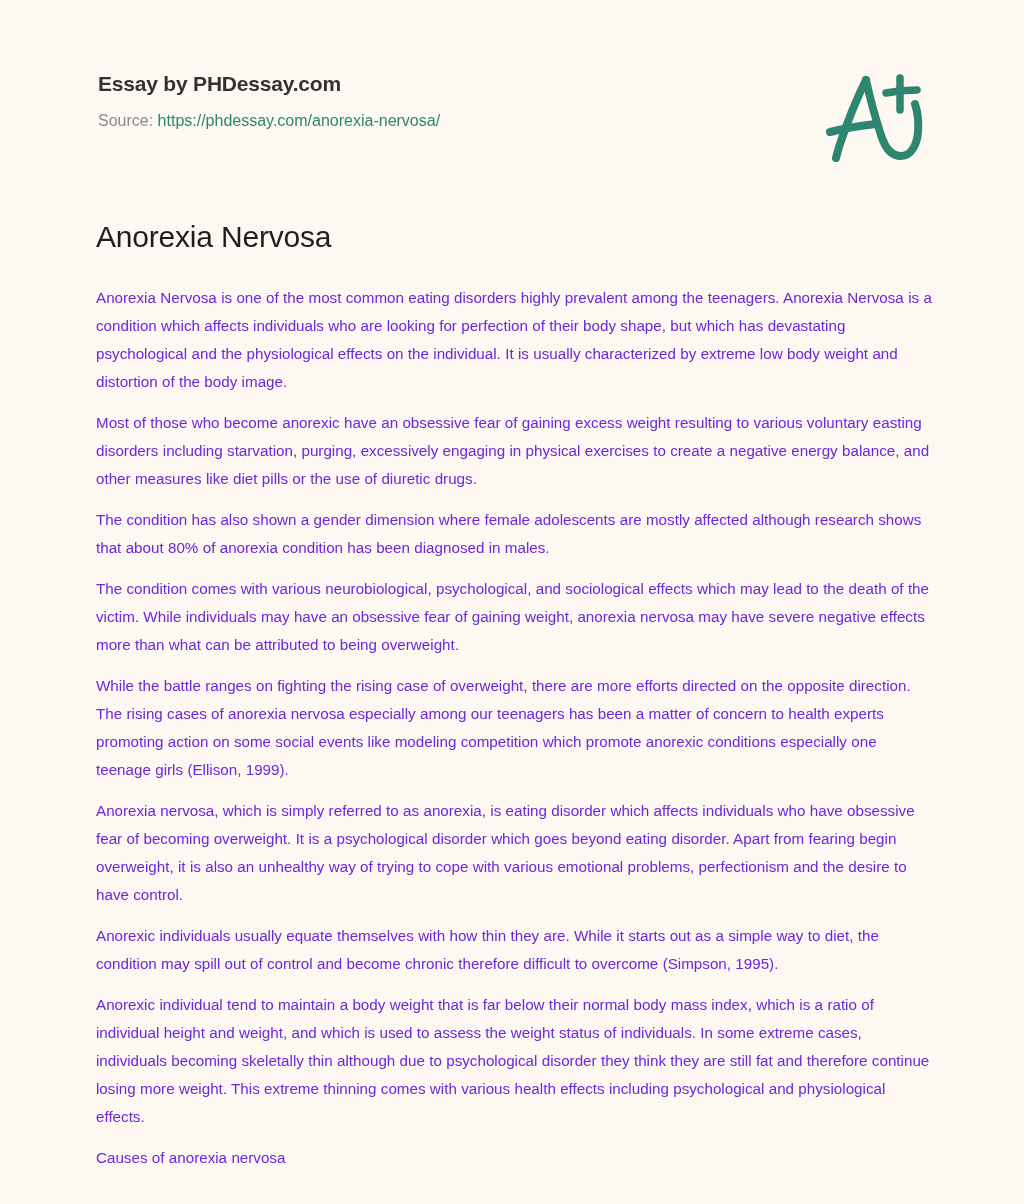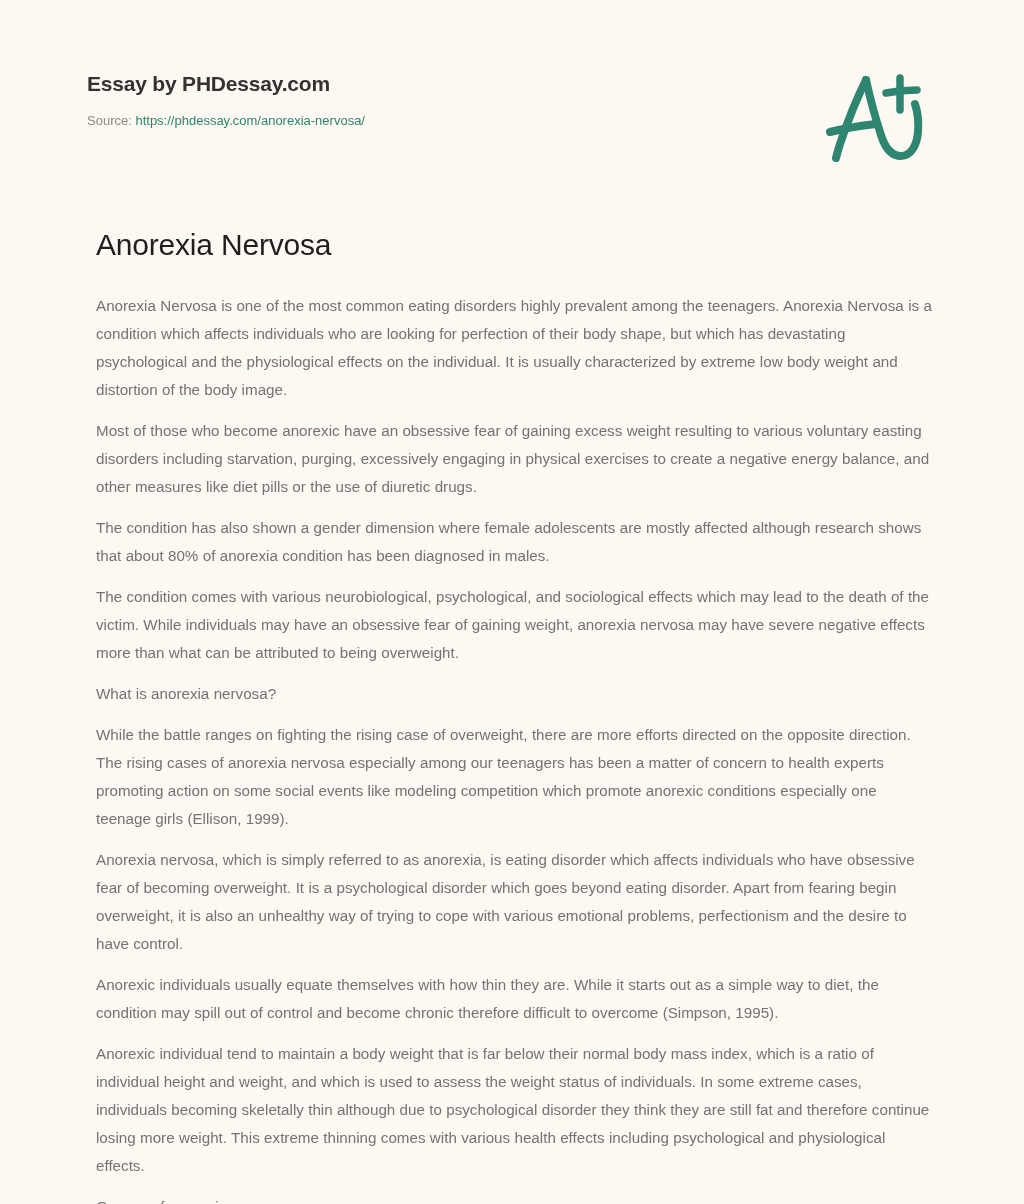--- a/index.html
+++ b/index.html
@@ -28,36 +28,36 @@
   .header {
     position: absolute;
     left: 0;
     top: 0;
     width: 1024px;
     height: 200px;
   }
 
   .brand-block {
     position: absolute;
-    left: 87px;
+    left: 98px;
     top: 70px;
   }
 
   .brand-title {
     font-size: 21px;
     font-weight: bold;
     color: #343231;
     letter-spacing: -0.2px;
     line-height: 28px;
     white-space: nowrap;
   }
 
   .source-line {
     margin-top: 13px;
-    font-size: 13px;
+    font-size: 16px;
     line-height: 20px;
     color: #8d8b88;
     white-space: nowrap;
   }
 
   .source-label {
     color: #8d8b88;
   }
 
   .source-url {
@@ -85,29 +85,29 @@
     left: 96px;
     top: 218px;
     width: 836px;
   }
 
   .article-title {
     font-size: 30px;
     font-weight: normal;
     color: #201e1d;
     line-height: 38px;
-    margin: 8px 0 28px 0;
+    margin: 0 0 28px 0;
     letter-spacing: -0.2px;
   }
 
   .body-text p {
     margin: 0 0 13px 0;
     font-size: 15.2px;
     line-height: 28px;
-    color: #737373;
+    color: #6d28d9;
     text-align: left;
     word-spacing: 0.1px;
   }
 
   .body-text p:last-child {
     margin-bottom: 0;
   }
 </style>
 </head>
 <body>
@@ -144,21 +144,20 @@
   </div>
 
   <div class="article">
     <h1 class="article-title">Anorexia Nervosa</h1>
 
     <div class="body-text">
       <p>Anorexia Nervosa is one of the most common eating disorders highly prevalent among the teenagers.  Anorexia Nervosa is a condition which affects individuals who are looking for perfection of their body shape, but which has devastating psychological and the physiological effects on the individual. It is usually characterized by extreme low body weight and distortion of the body image.</p>
       <p>Most of those who become anorexic have an obsessive fear of gaining excess weight resulting to various voluntary easting disorders including starvation, purging, excessively engaging in physical exercises to create a negative energy balance, and other measures like diet pills or the use of diuretic drugs.</p>
       <p>The condition has also shown a gender dimension where female adolescents are mostly affected although research shows that about 80% of anorexia condition has been diagnosed in males.</p>
       <p> The condition comes with various neurobiological, psychological, and sociological effects which may lead to the death of the victim. While individuals may have an obsessive fear of gaining weight, anorexia nervosa may have severe negative effects more than what can be attributed to being overweight.</p>
-      <p>What is anorexia nervosa?</p>
       <p>While the battle ranges on fighting the rising case of overweight, there are more efforts directed on the opposite direction.  The rising cases of anorexia nervosa especially among our teenagers has been a matter of concern  to health experts promoting action on some social events like modeling competition which promote anorexic conditions especially one teenage girls (Ellison, 1999).</p>
       <p>Anorexia nervosa, which is simply referred to as anorexia, is eating disorder which affects individuals who have obsessive fear of becoming overweight.  It is a psychological disorder which goes beyond eating disorder. Apart from fearing begin overweight, it is also an unhealthy way of trying to cope with various emotional problems, perfectionism and the desire to have control.</p>
       <p>Anorexic individuals usually equate themselves with how thin they are.  While it starts out as a simple way to diet, the condition may spill out of control and become chronic therefore difficult to overcome (Simpson, 1995).</p>
       <p> Anorexic individual tend to maintain a body weight that is far below their normal body mass index, which is a ratio of individual height and weight, and which is used to assess the weight status of individuals.  In some extreme cases, individuals becoming skeletally thin although due to psychological disorder they think they are still fat and therefore continue losing more weight. This extreme thinning comes with various health effects including psychological and physiological effects.</p>
       <p>Causes of anorexia nervosa</p>
 
     </div>
   </div>
 
 </div>

